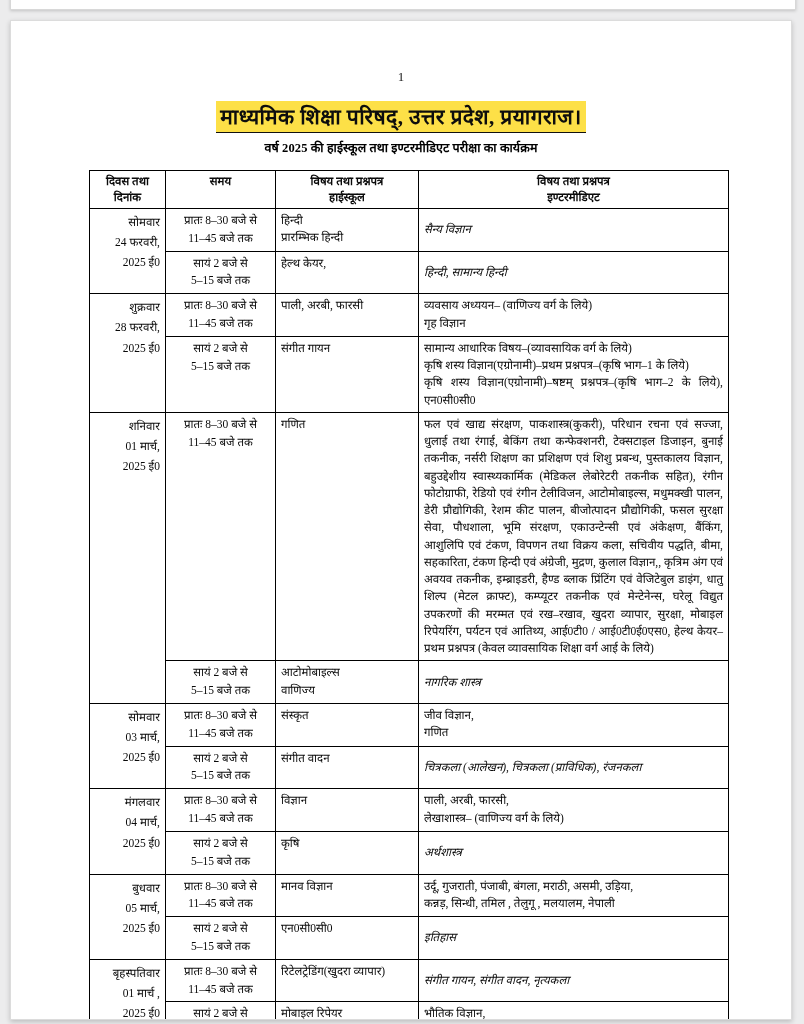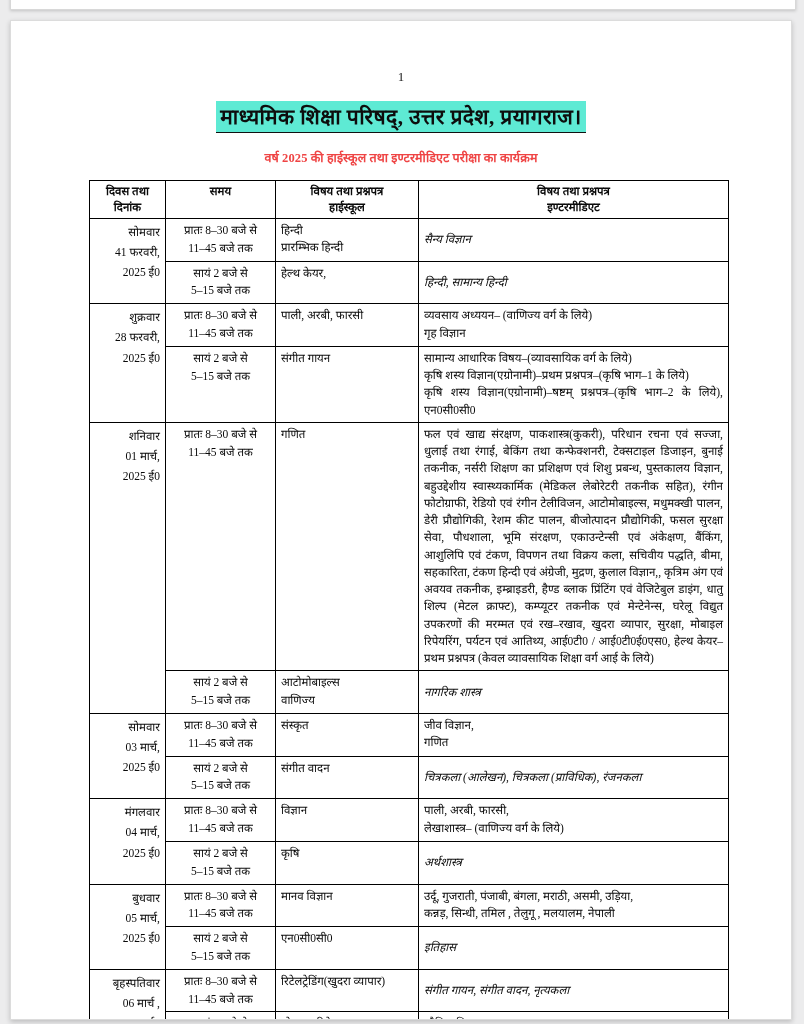--- a/index.html
+++ b/index.html
@@ -56,31 +56,31 @@
   .doc-title-wrap {
     text-align: center;
     margin-top: 16px;
   }
   .doc-title {
     display: inline-block;
     font-size: 21px;
     font-weight: 600;
     color: #0d0d0d;
     letter-spacing: 0.4px;
-    background: #5eead4;
+    background: #fde047;
     padding: 1px 4px 2px 4px;
     border-bottom: 1.6px solid #111;
     font-family: "Liberation Serif", "DejaVu Serif", serif;
   }
   .doc-subtitle {
     text-align: center;
     font-size: 12.5px;
     font-weight: 700;
-    color: #ef4444;
-    margin-top: 16px;
+    color: #000000;
+    margin-top: 6px;
     letter-spacing: 0.1px;
   }
 
   
   .sched-wrap {
     margin: 14px 0 0 0;
     padding: 0 62px 0 78px;
   }
   table.sched {
     width: 100%;
@@ -191,21 +191,21 @@
             <th>
               <span class="ln">विषय तथा प्रश्नपत्र</span>
               <span class="ln">इण्टरमीडिएट</span>
             </th>
           </tr>
         </thead>
         <tbody id="sched-body">
             <tr class="day-start">
               <td class="cell-date" rowspan="2">
                 <span class="ln">सोमवार</span>
-                <span class="ln">41 फरवरी,</span>
+                <span class="ln">24 फरवरी,</span>
                 <span class="ln">2025 ई0</span>
               </td>
               <td class="cell-time">
                 <span class="ln">प्रातः 8–30 बजे से</span>
                 <span class="ln">11–45 बजे तक</span>
               </td>
               <td class="cell-hs">
                 <span class="ln">हिन्दी</span>
                 <span class="ln">प्रारम्भिक हिन्दी</span>
               </td>
@@ -371,21 +371,21 @@
               <td class="cell-hs">
                 <span class="ln">एन0सी0सी0</span>
               </td>
               <td class="cell-inter mid">
                 <span class="ln">इतिहास</span>
               </td>
             </tr>
             <tr class="day-start">
               <td class="cell-date" rowspan="2">
                 <span class="ln">बृहस्पतिवार</span>
-                <span class="ln">06 मार्च ,</span>
+                <span class="ln">01 मार्च ,</span>
                 <span class="ln">2025 ई0</span>
               </td>
               <td class="cell-time">
                 <span class="ln">प्रातः 8–30 बजे से</span>
                 <span class="ln">11–45 बजे तक</span>
               </td>
               <td class="cell-hs">
                 <span class="ln">रिटेलट्रेडिंग(खुदरा व्यापार)</span>
               </td>
               <td class="cell-inter mid">

